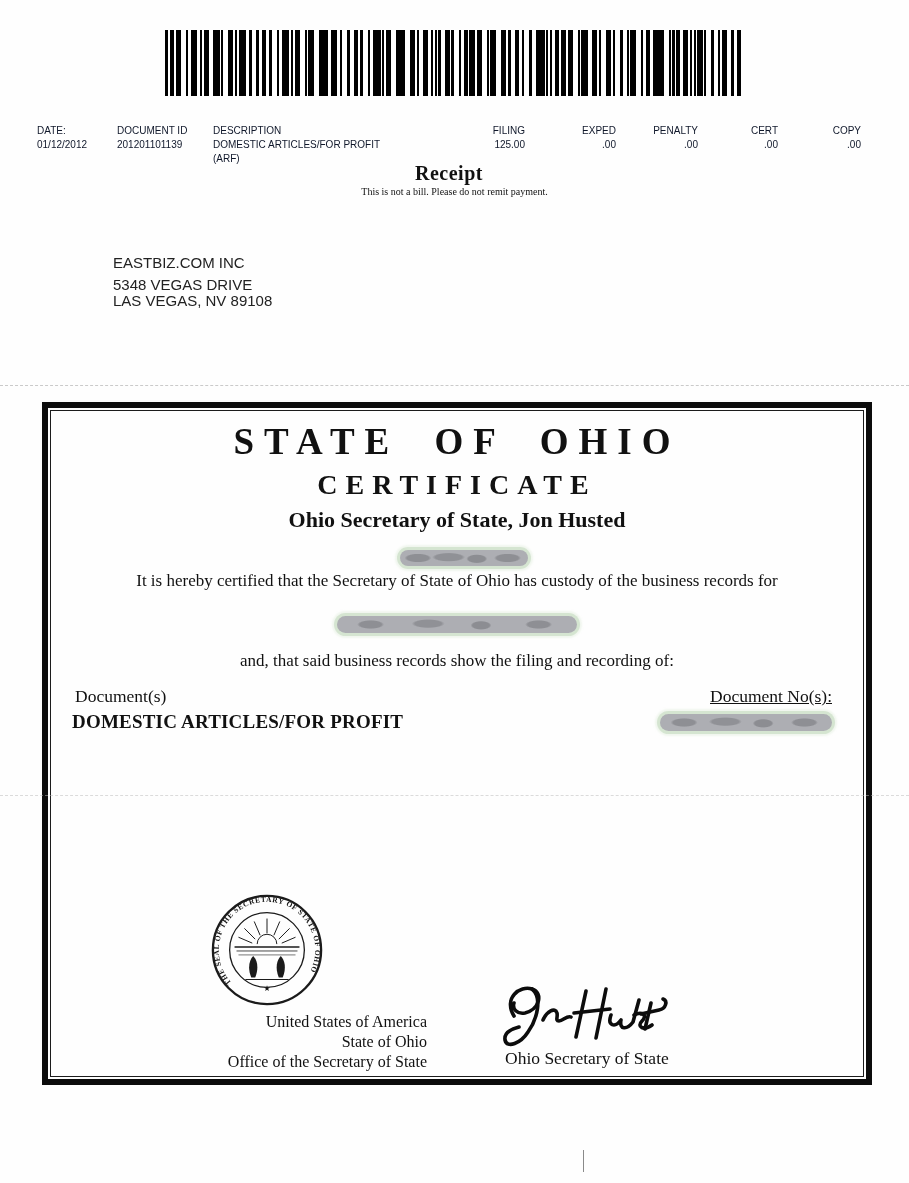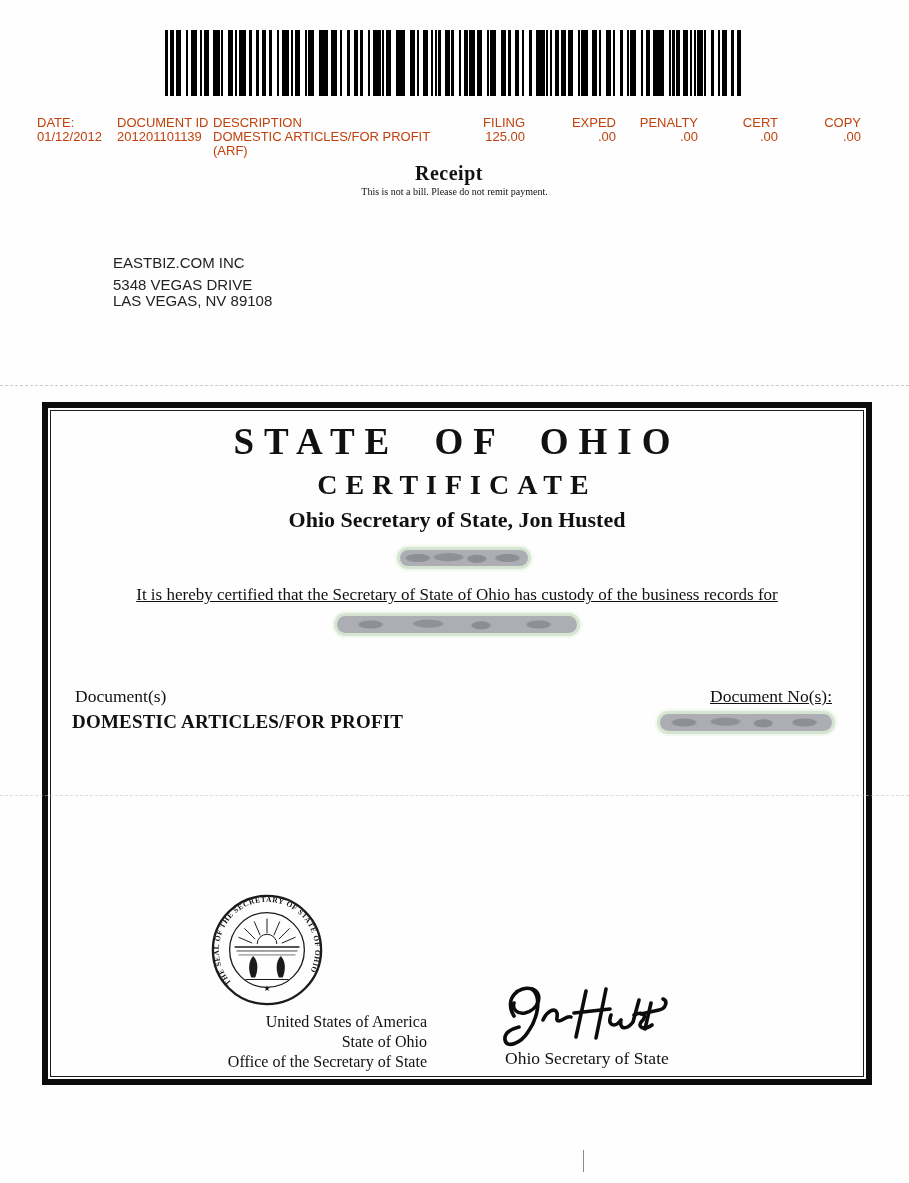--- a/index.html
+++ b/index.html
@@ -14,21 +14,21 @@
   .barcode{
     position:absolute;left:165px;top:30px;width:578px;height:66px;
     background:
       repeating-linear-gradient(90deg,#000 0 2px,transparent 2px 7px),
       repeating-linear-gradient(90deg,#000 0 3px,transparent 3px 13px),
       repeating-linear-gradient(90deg,transparent 0 5px,#000 5px 9px,transparent 9px 23px),
       repeating-linear-gradient(90deg,transparent 0 11px,#000 11px 13px,transparent 13px 37px);
   }
 
   
-  .hdr-col{position:absolute;top:116px;font-size:13px;line-height:14px;color:#c2410c;}
+  .hdr-col{position:absolute;top:124px;font-size:10px;line-height:14px;color:#0f172a;}
   .hdr-col .lbl{white-space:nowrap;}
   .hdr-right{text-align:right;}
   .desc-col{width:240px;}
 
   .receipt-title{position:absolute;top:162px;left:0;width:898px;text-align:center;
     font-size:20px;font-weight:bold;letter-spacing:.5px;}
   .receipt-sub{position:absolute;top:186px;left:0;width:909px;text-align:center;font-size:10px;}
 
   .recipient{position:absolute;left:113px;top:255px;font-size:15px;line-height:15px;color:#222;}
   .recipient .name{margin-bottom:7px;}
@@ -44,21 +44,21 @@
   .cert-inner-border{position:absolute;inset:2px;border:1px solid #1c1c1c;pointer-events:none;}
 
   .cert-title{position:absolute;top:12px;left:0;width:100%;text-align:center;
     font-size:37px;font-weight:bold;letter-spacing:10px;word-spacing:16px;}
   .cert-sub{position:absolute;top:61px;left:0;width:100%;text-align:center;
     font-size:28px;font-weight:bold;letter-spacing:8px;}
   .cert-officer{position:absolute;top:99px;left:0;width:100%;text-align:center;
     font-size:22px;font-weight:bold;}
 
   .cert-line{position:absolute;left:0;width:100%;text-align:center;font-size:17px;}
-  .certify{top:177px;text-decoration:underline;}
+  .certify{top:163px;}
   .recording{top:243px;}
 
   .doc-label{position:absolute;top:278px;font-size:17.5px;}
   .doc-label.left{left:27px;}
   .doc-label.right{left:662px;text-decoration:underline;}
   .doc-name{position:absolute;left:24px;top:303px;font-size:19px;font-weight:bold;letter-spacing:.2px;}
 
   
   .redact{
     position:absolute;border-radius:9px;
@@ -147,20 +147,21 @@
     <div class="cert-title">STATE OF OHIO</div>
     <div class="cert-sub">CERTIFICATE</div>
     <div class="cert-officer">Ohio Secretary of State, Jon Husted</div>
 
     <div class="redact r1"></div>
 
     <div class="cert-line certify">It is hereby certified that the Secretary of State of Ohio has custody of the business records for</div>
 
     <div class="redact r2"></div>
 
+    <div class="cert-line recording">and, that said business records show the filing and recording of:</div>
 
     <div class="doc-label left">Document(s)</div>
     <div class="doc-label right">Document No(s):</div>
 
     <div class="doc-name">DOMESTIC ARTICLES/FOR PROFIT</div>
     <div class="redact r3"></div>
 
     <svg class="seal-svg" width="118" height="118" viewBox="0 0 120 120">
       <circle cx="60" cy="60" r="55" fill="none" stroke="#1b1b1b" stroke-width="2.4"></circle>
       <circle cx="60" cy="60" r="38" fill="none" stroke="#1b1b1b" stroke-width="1.3"></circle>

